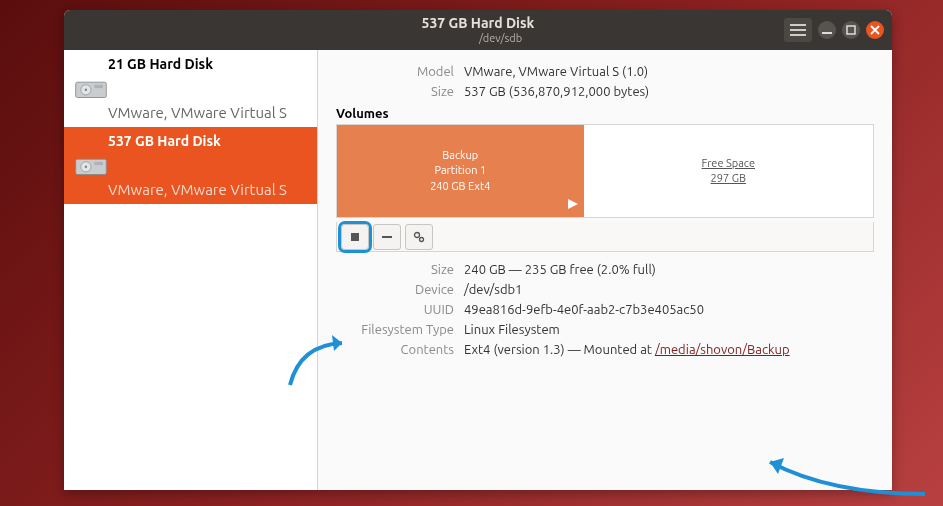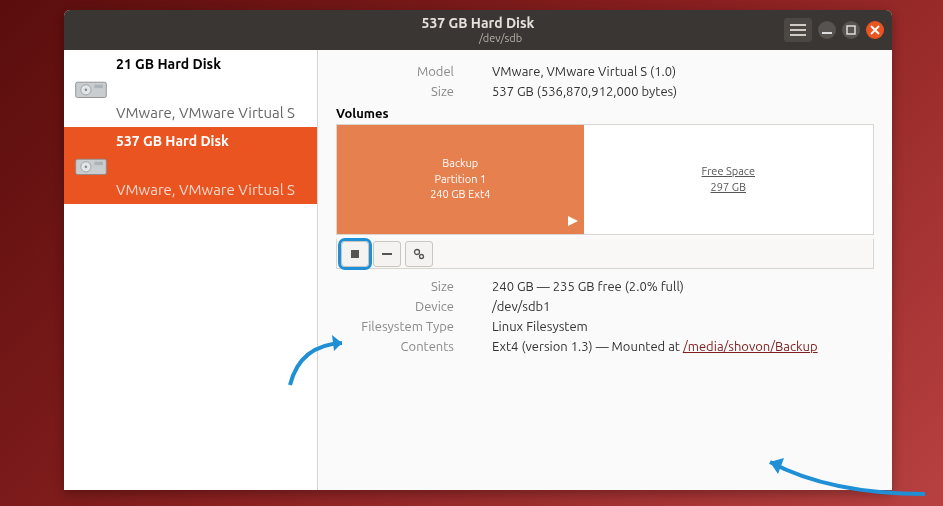--- a/index.html
+++ b/index.html
@@ -10,33 +10,33 @@
   .title-main { font-weight: 700; font-size: 14px; }
   .title-sub { font-size: 11px; color: #b5afa8; padding-left: 45px; }
   .title-controls { position: absolute; right: 8px; display: flex; gap: 6px; align-items: center; }
   .menu-btn { width: 28px; height: 24px; background: #4b4743; border-radius: 3px; display: flex; align-items: center; justify-content: center; cursor: pointer; }
   .menu-btn svg { width: 16px; height: 16px; fill: #d0cbc4; }
   .ctrl-circle { width: 18px; height: 18px; border-radius: 50%; background: #57534f; display: flex; align-items: center; justify-content: center; }
   .ctrl-circle.close { background: #e95420; }
   .ctrl-circle svg { width: 10px; height: 10px; fill: #ddd; }
   .body { flex: 1; display: flex; min-height: 0; }
   .sidebar { width: 254px; background: #fff; border-right: 1px solid #d7d3cf; overflow-y: auto; }
-  .disk-item { display: flex; align-items: center; gap: 8px; padding: 6px 10px; cursor: pointer; }
+  .disk-item { display: flex; align-items: center; padding: 6px 10px; cursor: pointer; }
   .disk-item.selected { background: #e95420; color: #fff; }
   .disk-icon { width: 34px; height: 24px; flex-shrink: 0; }
   .disk-icon svg { width: 100%; height: 100%; }
   .disk-text .dt-title { font-size: 14px; font-weight: 600; }
   .disk-text .dt-sub { font-size: 15px; color: #666; margin-top: 32px; }
   .disk-item.selected .dt-sub { color: #f3d8cc; }
   .content { flex: 1; padding: 14px 18px 0 18px; overflow: auto; }
-  .kv { display: flex; margin-bottom: 6px; font-size: 13px; gap: 28px; }
+  .kv { display: flex; margin-bottom: 6px; font-size: 13px; }
   .kv-label { width: 118px; text-align: right; color: #8a8a8a; margin-right: 10px; }
   .kv-val { color: #333; }
   .vol-head { font-weight: 700; font-size: 13px; margin: 8px 0 4px; }
-  .vol-bar { width: 100%; height: 111px; border: 1px solid #d9d6d2; background: #f9f8f7; display: flex; position: relative; }
+  .vol-bar { width: 100%; height: 94px; border: 1px solid #d9d6d2; background: #f9f8f7; display: flex; position: relative; }
   .part { display: flex; flex-direction: column; align-items: center; justify-content: center; font-size: 11px; line-height: 1.4; position: relative; }
   .part.backup { background: #e7804f; color: #fff; width: 46%; }
   .part.free { background: #fff; color: #555; width: 54%; text-decoration: underline; }
   .play-ic { position: absolute; right: 6px; bottom: 4px; }
   .play-ic svg { width: 10px; height: 10px; fill: #fff; }
   .tool-row { display: flex; align-items: center; margin-top: 4px; border: 1px solid #d9d6d2; border-top: none; height: 30px; background: #f9f8f7; }
   .tool-btn { width: 28px; height: 26px; display: flex; align-items: center; justify-content: center; background: #f5f3f1; border: 1px solid #c9c5c0; border-radius: 3px; margin: 0 0 0 4px; cursor: pointer; }
   .tool-btn.highlight { outline: 3px solid #1f8fd6; border-radius: 4px; }
   .tool-btn svg { width: 12px; height: 12px; fill: #555; }
   .details { margin-top: 10px; }
@@ -161,20 +161,24 @@
       <div class="details">
         <div class="kv">
             <div class="kv-label">Size</div>
             <div class="kv-val">240 GB — 235 GB free (2.0% full)</div>
           </div>
         <div class="kv">
             <div class="kv-label">Device</div>
             <div class="kv-val">/dev/sdb1</div>
           </div>
         <div class="kv">
+            <div class="kv-label">UUID</div>
+            <div class="kv-val">49ea816d-9efb-4e0f-aab2-c7b3e405ac50</div>
+          </div>
+        <div class="kv">
             <div class="kv-label">Filesystem Type</div>
             <div class="kv-val">Linux Filesystem</div>
           </div>
         <div class="kv">
             <div class="kv-label">Contents</div>
           <div class="kv-val">
             <span>Ext4 (version 1.3) — Mounted at </span><span class="link">/media/shovon/Backup</span>
           </div>
         </div>
       </div>

